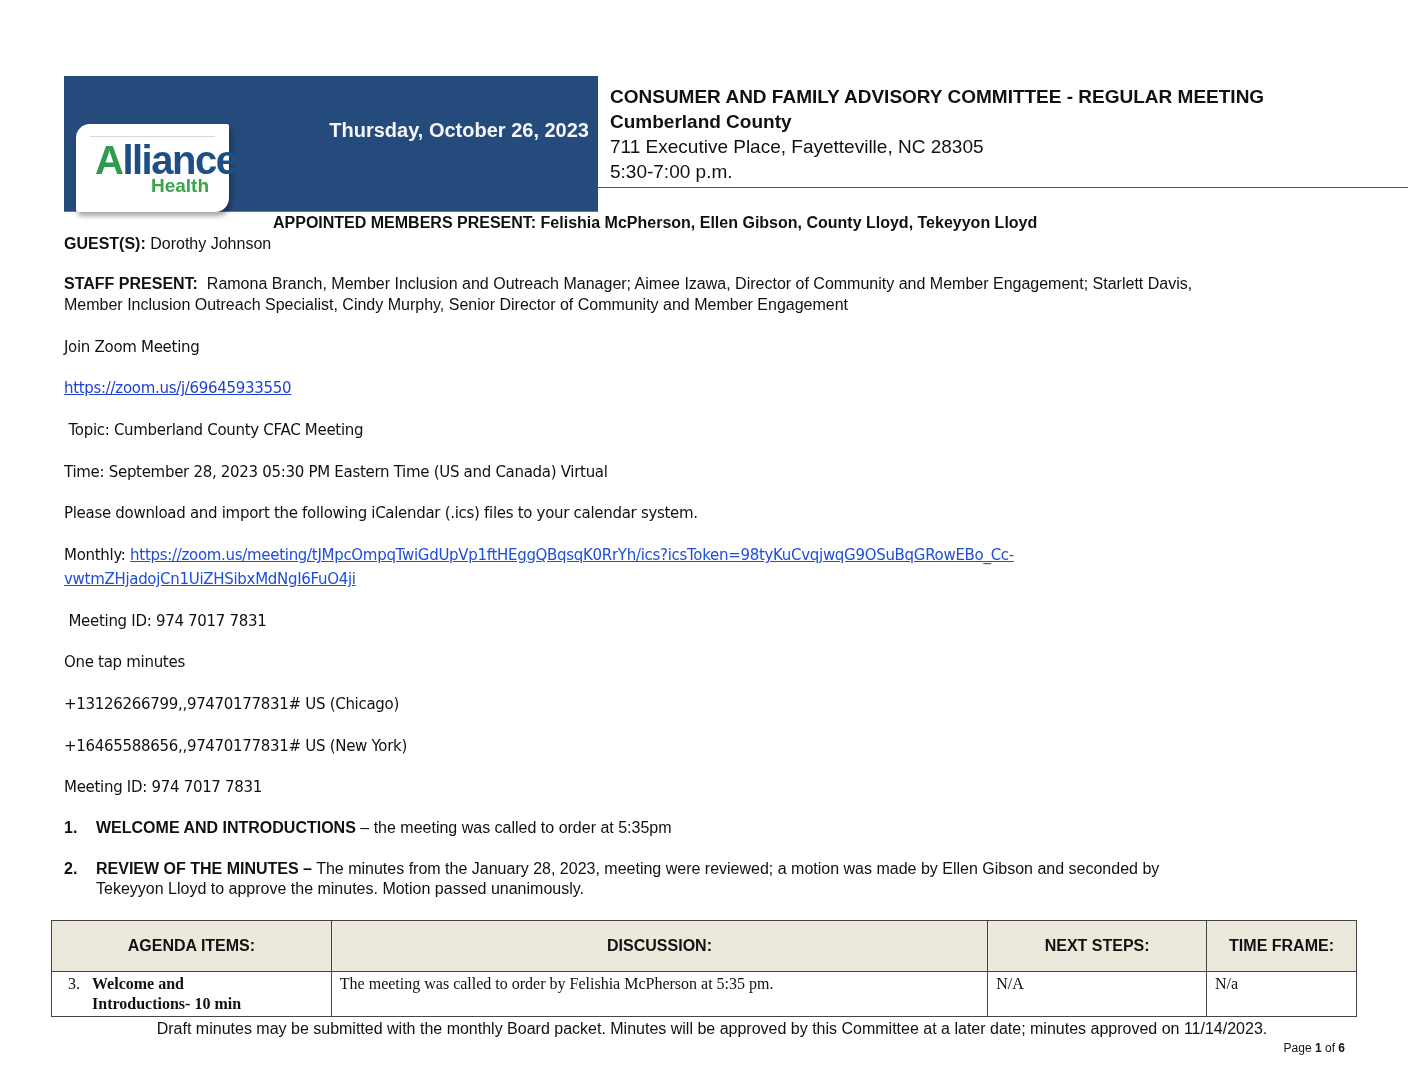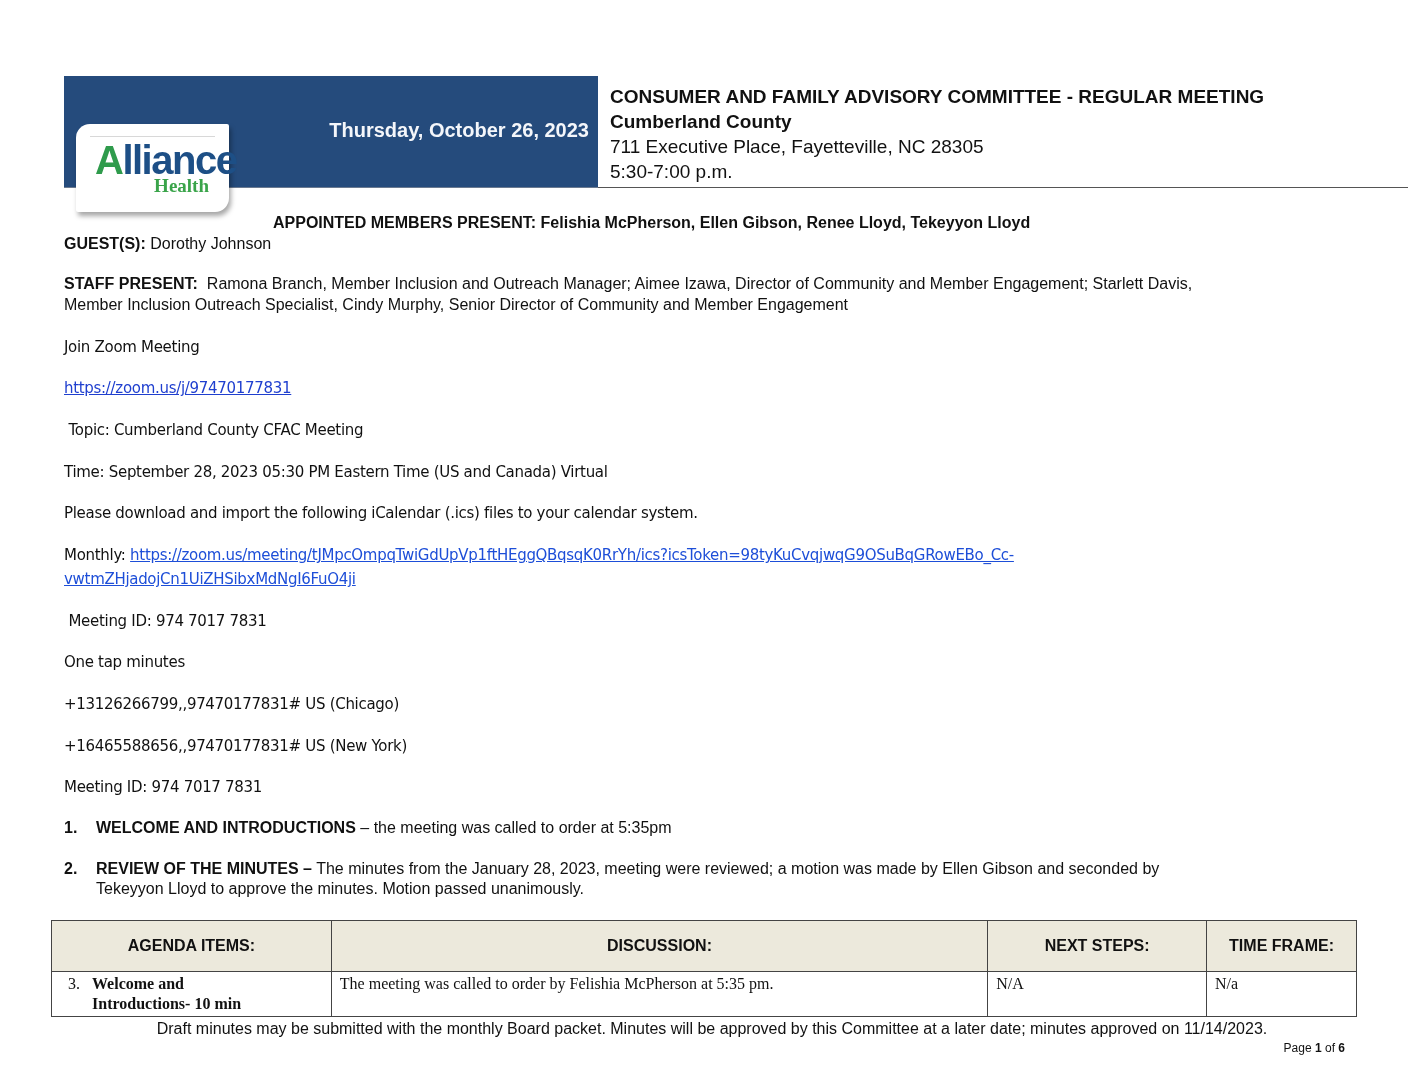--- a/index.html
+++ b/index.html
@@ -1,26 +1,26 @@
 <!DOCTYPE html>
 <html><head>
 <meta charset="utf-8">
 <style>
   * { box-sizing: border-box; margin: 0; padding: 0; }
   html, body { width: 1408px; height: 1088px; background: #ffffff; overflow: hidden; }
   body { position: relative; font-family: "Liberation Sans", sans-serif; color: #111; }
 
   
-  .hdr-blue { position: absolute; left: 64px; top: 76px; width: 534px; height: 112px; background: #254b7c; border-bottom: 1px solid #6b7a90; }
+  .hdr-blue { position: absolute; left: 64px; top: 76px; width: 534px; height: 136px; background: #254b7c; border-bottom: 1px solid #6b7a90; }
   .hdr-date { position: absolute; right: 9px; top: 43px; color: #f4f6fa; font-weight: bold; font-size: 20px; }
   .logo-card { position: absolute; left: 76px; top: 124px; width: 153px; height: 88px; background: #fff; border-radius: 14px 2px 14px 2px; box-shadow: 2px 4px 5px rgba(0,0,0,0.35); }
   .logo-line { position: absolute; left: 14px; right: 14px; top: 12px; height: 1px; background: #d8d8d8; }
   .logo-alliance { position: absolute; left: 19px; top: 14px; font-size: 40px; font-weight: bold; color: #1d4f86; letter-spacing: -1.5px; font-family: "Liberation Sans", sans-serif; }
   .logo-alliance .a { color: #2f9b4c; }
-  .logo-health { position: absolute; right: 20px; top: 51px; font-size: 19px; font-weight: bold; color: #3aa44a; font-family: Liberation Serif, serif; }
+  .logo-health { position: absolute; right: 20px; top: 51px; font-size: 19px; font-weight: bold; color: #3aa44a; }
   .hdr-title { position: absolute; left: 598px; top: 76px; width: 810px; height: 112px; border-bottom: 1.5px solid #555; padding: 8px 0 0 12px; font-size: 19px; line-height: 25px; color: #111; }
   .hdr-title .b { font-weight: bold; }
 
   .txt { position: absolute; font-size: 16px; color: #111; white-space: nowrap; }
   .cal { font-family: "DejaVu Sans", sans-serif; font-size: 15px; letter-spacing: -0.3px; }
   .bold { font-weight: bold; }
   a.link { color: #1f3fcf; text-decoration: underline; }
   a.link2 { color: #1d4ed8; text-decoration: underline; }
 
   table.agenda { position: absolute; left: 51px; top: 920px; width: 1306px; border-collapse: collapse; font-size: 16px; }
@@ -42,34 +42,34 @@
 </div>
 <div class="hdr-title">
   <div class="b">CONSUMER AND FAMILY ADVISORY COMMITTEE  - REGULAR MEETING</div>
   <div class="b">Cumberland County</div>
   <div>711 Executive Place, Fayetteville, NC 28305</div>
   <div>5:30-7:00 p.m.</div>
 </div>
 
 <div class="txt" style="left:273px; top:214px; font-weight:bold;">
   <span>APPOINTED MEMBERS PRESENT:</span>
-  <span>Felishia McPherson, Ellen Gibson, Renee Lloyd, Tekeyyon Lloyd</span>
+  <span>Felishia McPherson, Ellen Gibson, County Lloyd, Tekeyyon Lloyd</span>
 </div>
 <div class="txt" style="left:64px; top:235px;">
   <span class="bold">GUEST(S):</span>
   <span>Dorothy Johnson</span>
 </div>
 <div class="txt" style="left:64px; top:275px;">
   <span class="bold">STAFF PRESENT:</span>&nbsp;
   <span>Ramona Branch, Member Inclusion and Outreach Manager; Aimee Izawa, Director of Community and Member Engagement; Starlett Davis,</span>
 </div>
 <div class="txt" style="left:64px; top:296px;">Member Inclusion Outreach Specialist, Cindy Murphy, Senior Director of Community and Member Engagement</div>
 
 <div class="txt cal" style="left:64px; top:338px;">Join Zoom Meeting</div>
-<div class="txt cal" style="left:64px; top:379px;"><a class="link">https://zoom.us/j/97470177831</a></div>
+<div class="txt cal" style="left:64px; top:379px;"><a class="link">https://zoom.us/j/69645933550</a></div>
 <div class="txt cal" style="left:64px; top:421px; white-space:pre;"> Topic: Cumberland County CFAC Meeting</div>
 <div class="txt cal" style="left:64px; top:463px;">Time: September 28, 2023 05:30 PM Eastern Time (US and Canada) Virtual</div>
 <div class="txt cal" style="left:64px; top:504px;">Please download and import the following iCalendar (.ics) files to your calendar system.</div>
 <div class="txt cal" style="left:64px; top:546px; white-space:pre;"><span>Monthly: </span><a class="link2">https://zoom.us/meeting/tJMpcOmpqTwiGdUpVp1ftHEggQBqsqK0RrYh/ics?icsToken=98tyKuCvqjwqG9OSuBqGRowEBo_Cc-</a></div>
 <div class="txt cal" style="left:64px; top:570px;"><a class="link2">vwtmZHjadojCn1UiZHSibxMdNgI6FuO4ji</a></div>
 <div class="txt cal" style="left:64px; top:612px; white-space:pre;"> Meeting ID: 974 7017 7831</div>
 <div class="txt cal" style="left:64px; top:653px;">One tap minutes</div>
 <div class="txt cal" style="left:64px; top:695px;">+13126266799,,97470177831# US (Chicago)</div>
 <div class="txt cal" style="left:64px; top:737px;">+16465588656,,97470177831# US (New York)</div>
 <div class="txt cal" style="left:64px; top:778px;">Meeting ID: 974 7017 7831</div>

